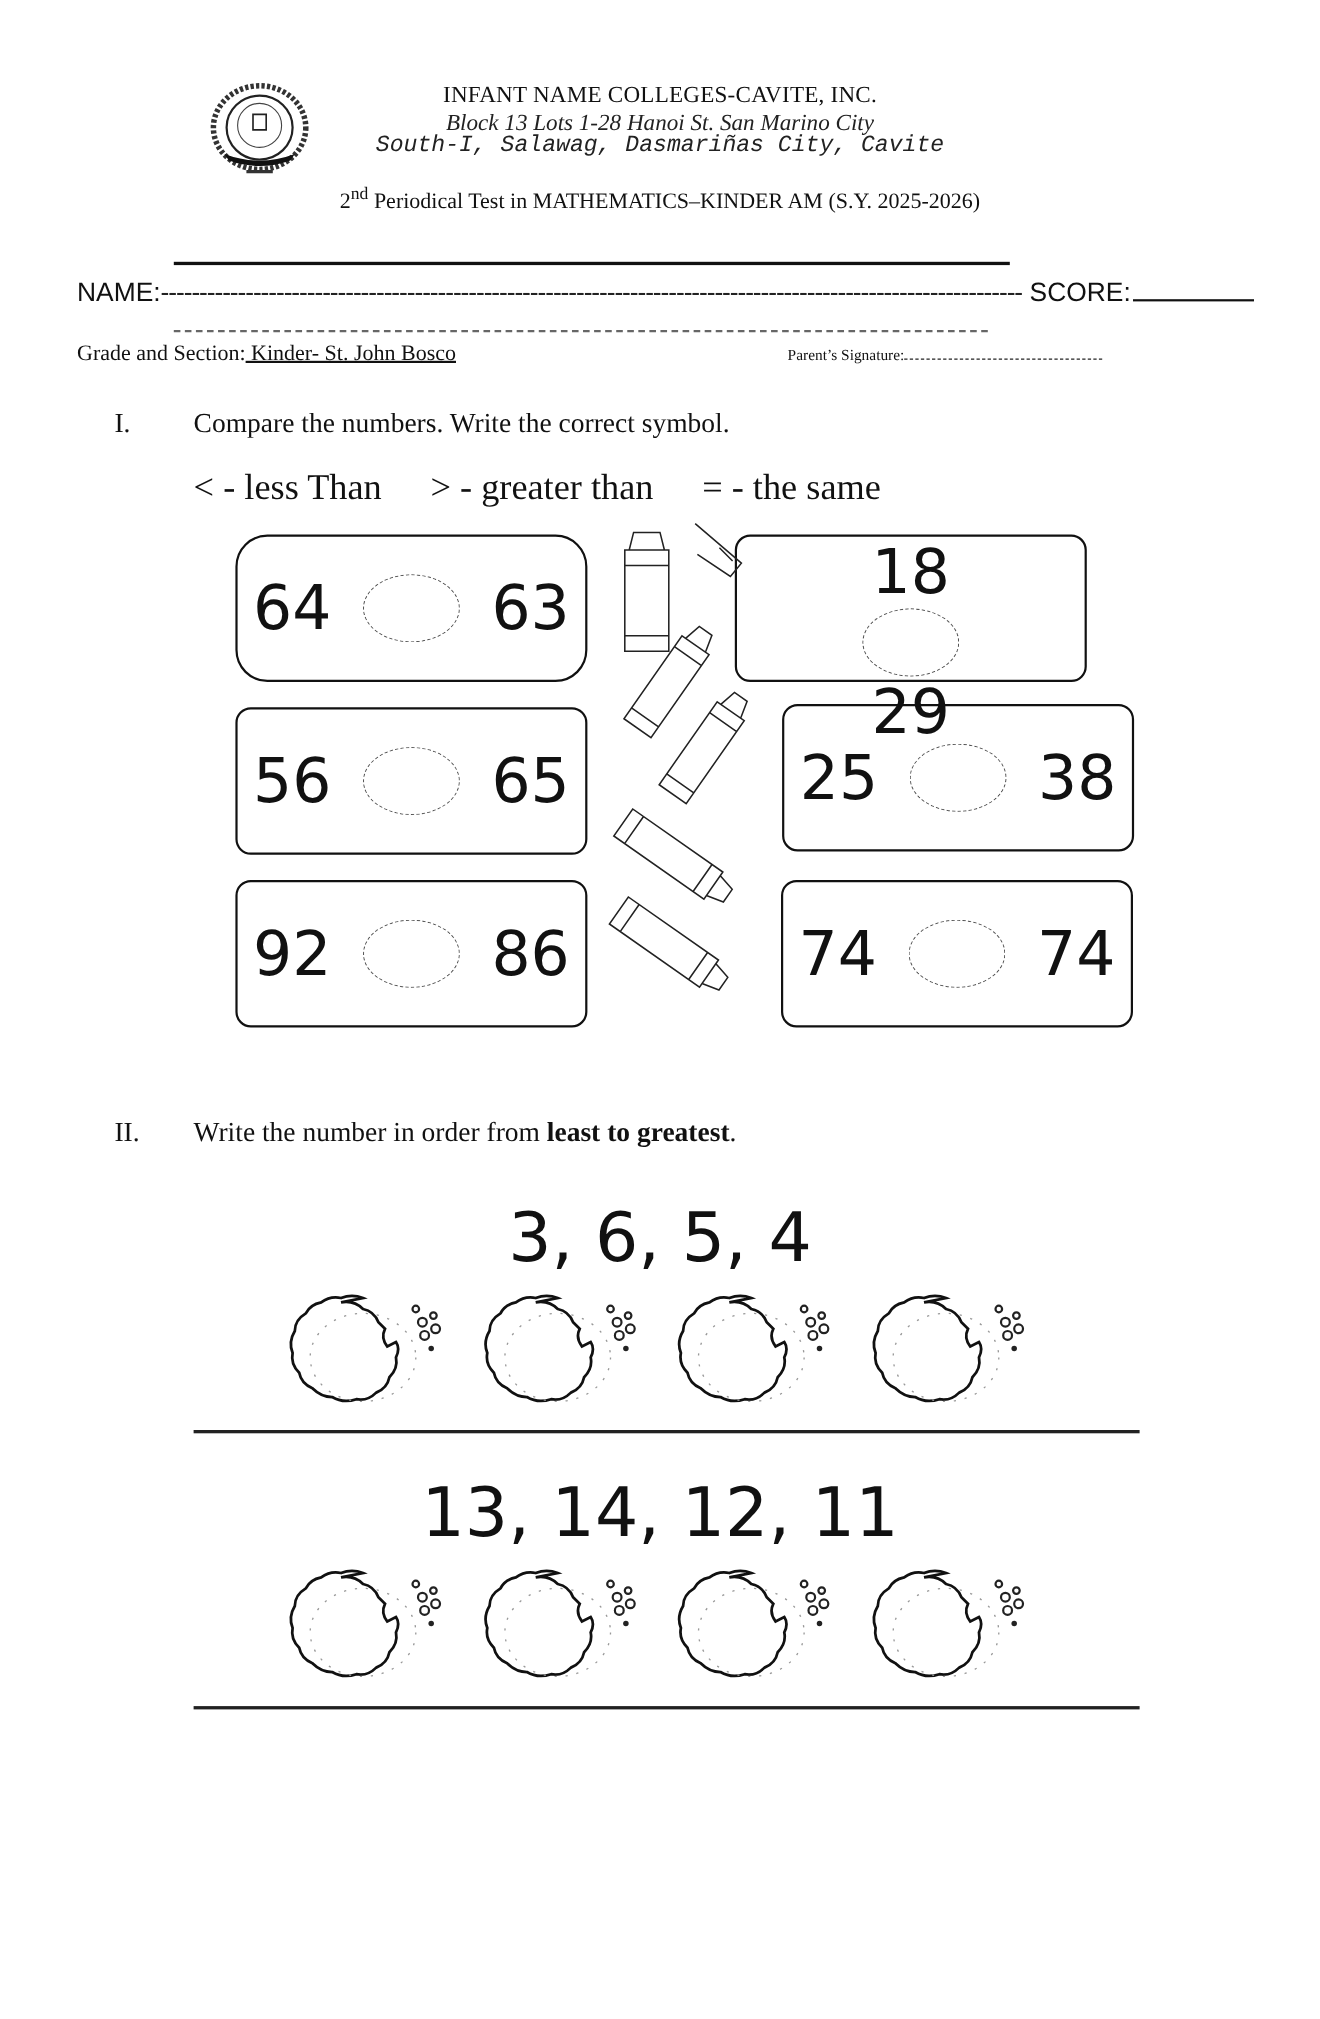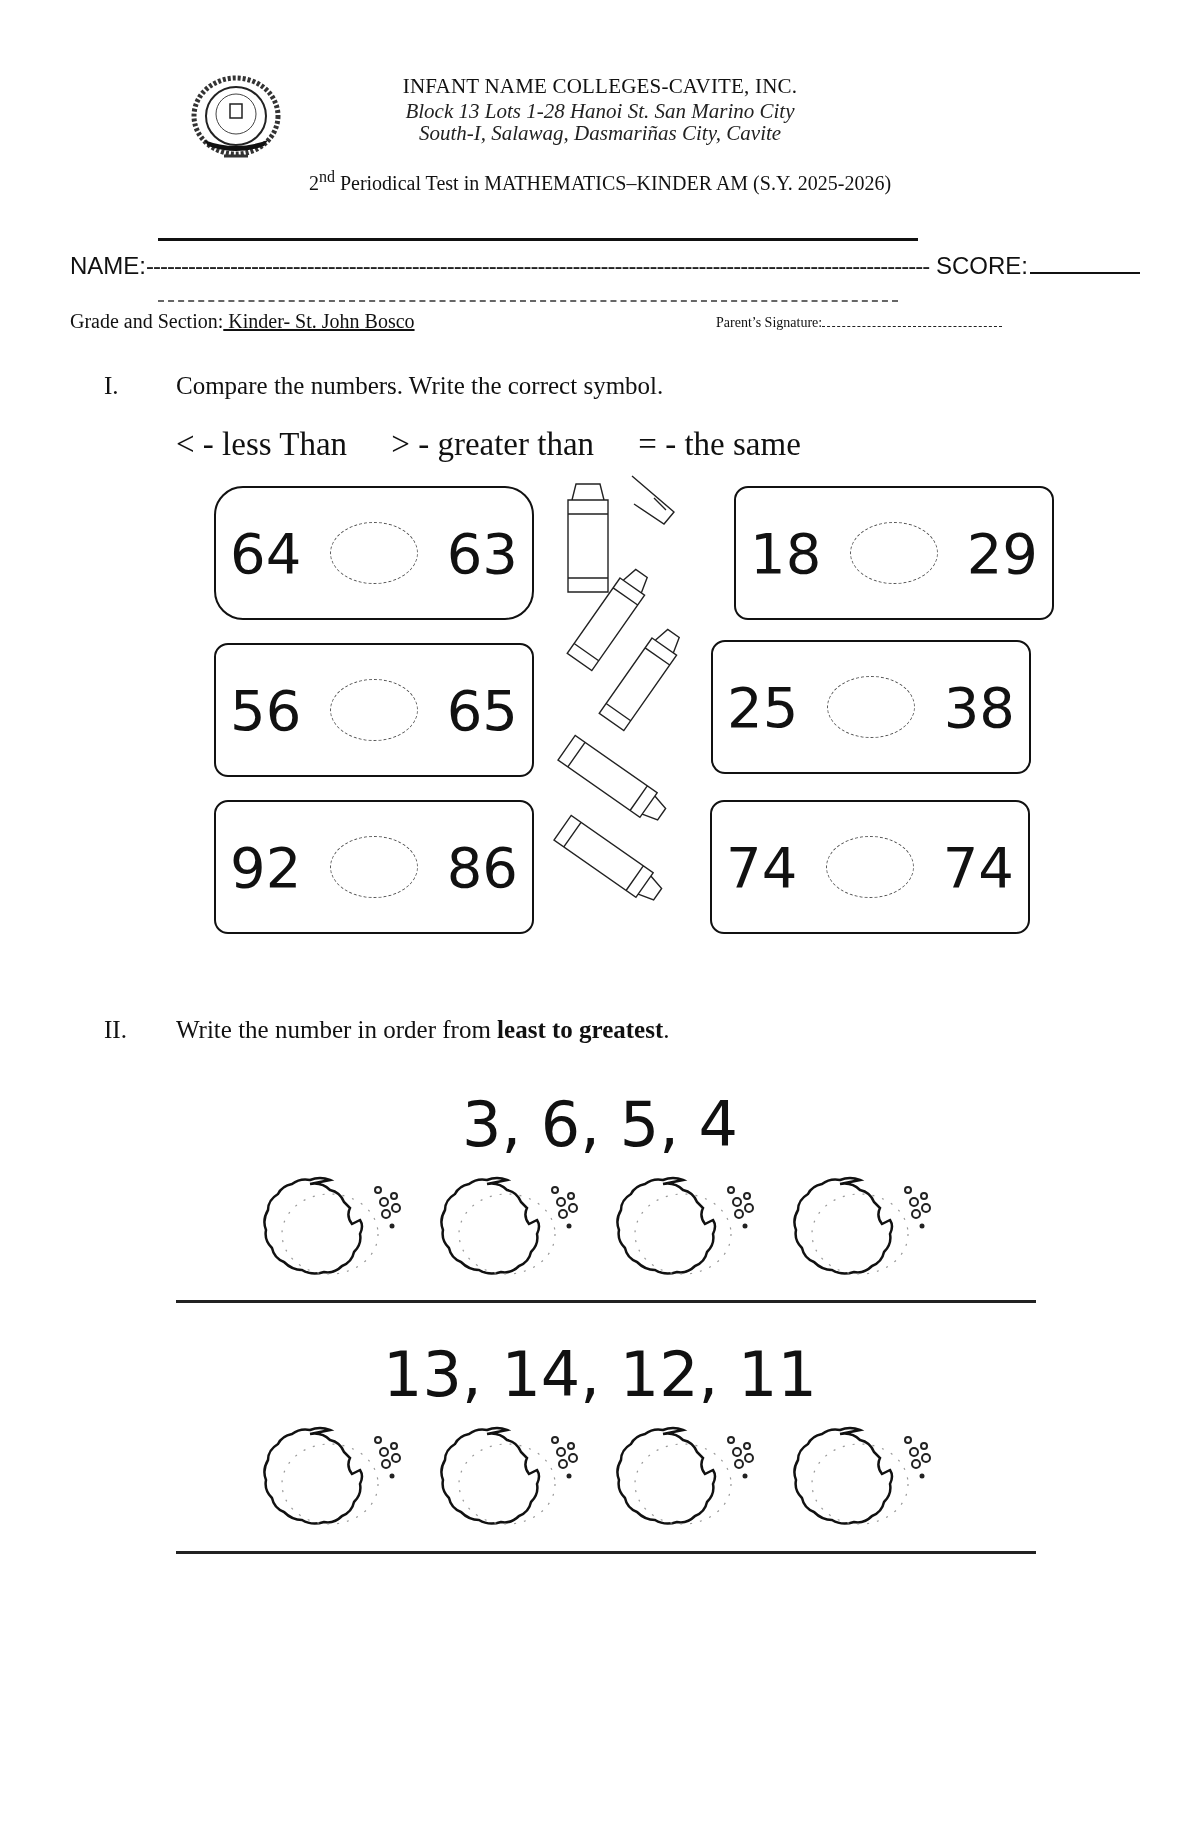--- a/index.html
+++ b/index.html
@@ -2,21 +2,21 @@
 <html><head>
 <meta charset="utf-8">
 <style>
   html, body { margin:0; padding:0; background:#ffffff; }
   body { width:1200px; height:1835px; position:relative; overflow:hidden; color:#111; font-family:"Liberation Serif", serif; }
   .abs { position:absolute; }
   .logo { left:184px; top:74px; width:104px; height:90px; }
   .school-name { left:330px; top:74px; width:540px; text-align:center; font-size:21px; letter-spacing:0.2px; }
   .addr { left:330px; width:540px; text-align:center; font-style:italic; font-size:21px; color:#222; }
   .addr1 { top:99px; }
-  .addr2 { top:121px; }
+  .addr2 { top:121px;font-family:Liberation Mono, monospace; }
   .test-title { left:150px; top:168px; width:900px; text-align:center; font-size:20px; }
   .test-title sup { font-size:16px; }
   .topline { left:158px; top:238px; width:760px; height:0; border-top:3px solid #111; }
   .name-row { left:70px; top:252px; width:1070px; font-family:"Liberation Sans", sans-serif; font-size:24px; white-space:nowrap; display:flex; align-items:baseline; }
   .name-row .dashes { flex:1; overflow:hidden; letter-spacing:-1px; margin:0 6px 0 0; color:#222; }
   .score-line { display:inline-block; width:110px; border-bottom:2px solid #111; margin-left:2px; height:20px; }
   .underdash { left:158px; top:300px; width:740px; border-top:2px dashed #666; }
   .grade-row { left:70px; top:310px; font-size:20px; }
   .grade-row .val { text-decoration:underline; }
   .parent-row { left:716px; top:310px; font-size:14px; }
@@ -80,21 +80,21 @@
   <span>&lt; - less Than</span>
   <span>&gt; - greater than</span>
   <span>= - the same</span>
 </div>
 
 <div class="abs box" style="left:214px; top:486px;border-radius:29px;">
   <span>64</span>
   <span class="oval"></span>
   <span>63</span>
 </div>
-<div class="abs box" style="left:734px; top:486px;">
+<div class="abs box" style="left:668px; top:486px;flex-direction:column;">
   <span>18</span>
   <span class="oval"></span>
   <span>29</span>
 </div>
 <div class="abs box" style="left:214px; top:643px;">
   <span>56</span>
   <span class="oval"></span>
   <span>65</span>
 </div>
 <div class="abs box" style="left:711px; top:640px;">

